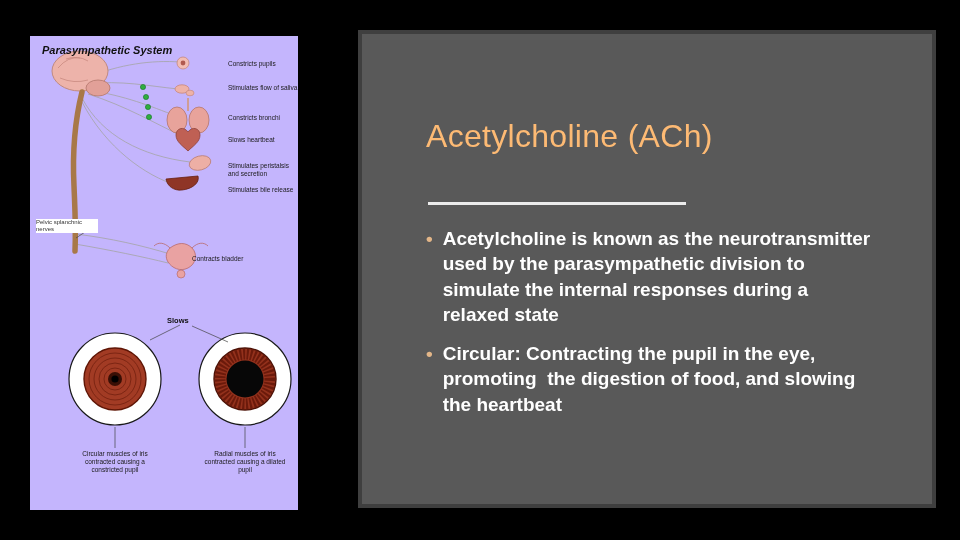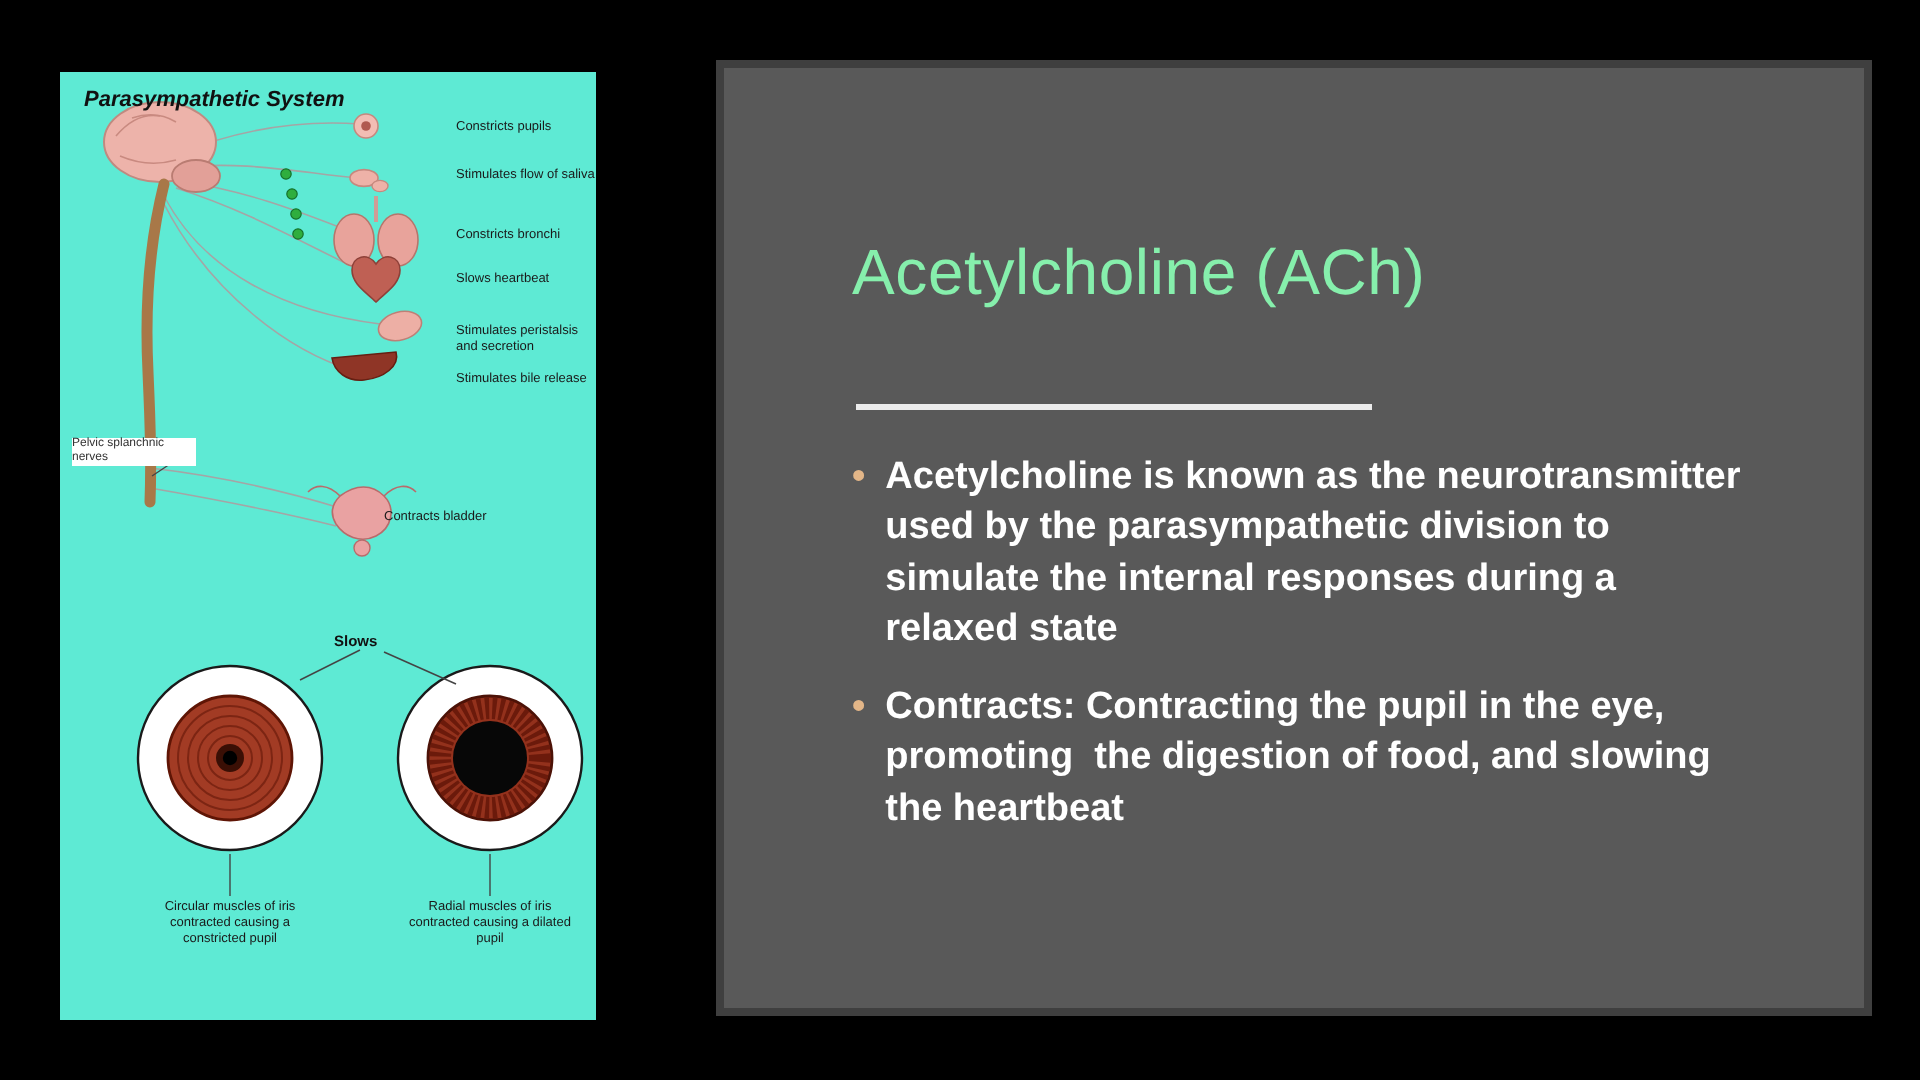--- a/index.html
+++ b/index.html
@@ -2,21 +2,21 @@
 <html><head>
 <meta charset="utf-8">
 <style>
   * { margin:0; padding:0; box-sizing:border-box; }
   html,body { width:960px; height:540px; }
   body { background:#000; font-family:"Liberation Sans", sans-serif; position:relative; overflow:hidden; }
 
   .stage { position:absolute; inset:0; background:#000; }
 
   
-  .anatomy-panel { position:absolute; left:30px; top:36px; width:268px; height:474px; background:#5eead4; }
+  .anatomy-panel { position:absolute; left:30px; top:36px; width:268px; height:474px; background:#c4b5fd; }
   .artwork { position:absolute; left:0; top:0; width:268px; height:474px; }
 
   .diagram-title { position:absolute; left:12px; top:8px; font-size:11px; font-weight:700; font-style:italic; color:#111; }
 
   .organ-label { position:absolute; left:198px; width:70px; font-size:6.5px; line-height:1.18; color:#1a1a1a; }
   .ol-0 { top:24px; }
   .ol-1 { top:48px; }
   .ol-2 { top:78px; }
   .ol-3 { top:100px; }
   .ol-4 { top:126px; }
@@ -28,21 +28,21 @@
   .sclera-label { position:absolute; left:137px; top:280px; font-size:7.5px; font-weight:700; color:#111; }
 
   .eye-caption { position:absolute; width:90px; font-size:6.5px; line-height:1.25; text-align:center; color:#1a1a1a; }
   .eye-caption.left  { left:40px;  top:414px; }
   .eye-caption.right { left:170px; top:414px; }
 
   
   .content-panel { position:absolute; left:358px; top:30px; width:578px; height:478px;
                    background:#595959; border:4px solid #3f3f3f; }
   .slide-title { position:absolute; left:64px; top:84px; font-size:32px; font-weight:400;
-                 color:#86efac; letter-spacing:0.3px; }
+                 color:#fdba74; letter-spacing:0.3px; }
   .title-underline { position:absolute; left:66px; top:168px; width:258px; height:3px; background:#ececec; }
   .bullet-list { position:absolute; left:64px; top:192px; width:445px; list-style:none; }
   .bullet-item { display:flex; gap:10px; margin-bottom:14px; color:#fff; font-size:19px;
                  font-weight:700; line-height:1.33; }
   .bullet-marker { color:#E3B688; flex:0 0 auto; }
   .bullet-text { white-space:pre-wrap; }
 </style>
 </head>
 <body>
 
@@ -159,18 +159,18 @@
     <h1 class="slide-title">Acetylcholine (ACh)</h1>
     <div class="title-underline"></div>
 
     <ul class="bullet-list">
       <li class="bullet-item">
         <span class="bullet-marker">•</span>
         <span class="bullet-text">Acetylcholine is known as the neurotransmitter used by the parasympathetic division to simulate the internal responses during a relaxed state</span>
       </li>
       <li class="bullet-item">
         <span class="bullet-marker">•</span>
-        <span class="bullet-text">Contracts: Contracting the pupil in the eye, promoting  the digestion of food, and slowing the heartbeat</span>
+        <span class="bullet-text">Circular: Contracting the pupil in the eye, promoting  the digestion of food, and slowing the heartbeat</span>
       </li>
     </ul>
   </div>
 
 </div>
 
 </body></html>

